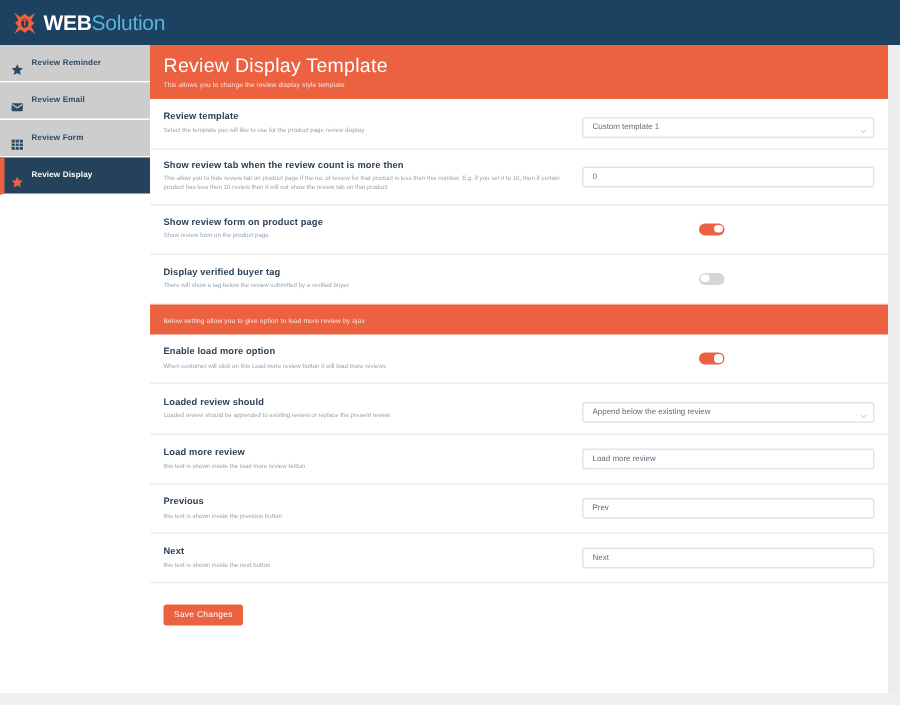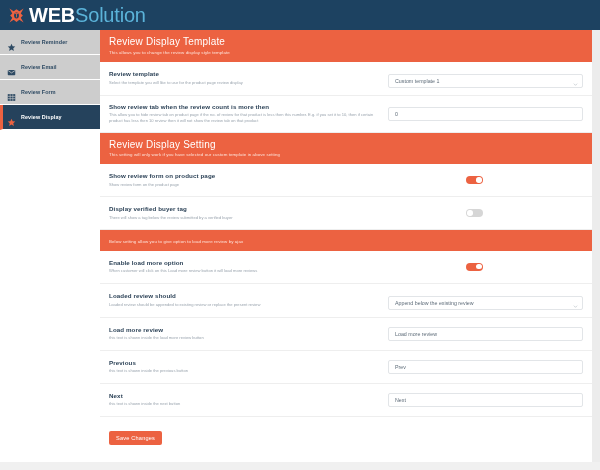--- a/index.html
+++ b/index.html
@@ -13,21 +13,21 @@
 
   
   .topbar {
     position: absolute; left: 0; top: 0; width: 600px; height: 30px;
     background: #1d4261;
     display: flex; align-items: center;
   }
   .logo-wrap { display: flex; align-items: center; padding-left: 8px; gap: 4px; }
   .logo-mark { width: 17px; height: 17px; position: relative; }
   .logo-mark svg { display: block; }
-  .logo-text { font-size: 20px; font-weight: bold; letter-spacing: -0.2px; }
+  .logo-text { font-size: 14px; font-weight: bold; letter-spacing: -0.2px; }
   .logo-web { color: #ffffff; }
   .logo-sol { color: #5bb3d9; font-weight: normal; }
 
   
   .sidebar {
     position: absolute; left: 0; top: 30px; width: 100px; height: 440px;
     background: #ffffff;
   }
   .side-item {
     position: relative;
@@ -55,21 +55,21 @@
   }
   .rail {
     position: absolute; left: 592px; top: 30px; width: 8px; height: 440px;
     background: #ececec;
   }
 
   .band {
     background: #ec6241;
     padding: 6px 9px 7px 9px;
   }
-  .band-title { color: #ffffff; font-size: 10px; font-weight: normal; letter-spacing: .2px; }
+  .band-title { color: #ffffff; font-size: 13px; font-weight: normal; letter-spacing: .2px; }
   .band-sub { color: #fde3da; font-size: 4.4px; margin-top: 2.5px; letter-spacing: .1px; }
 
   .row {
     display: flex; align-items: center;
     border-bottom: 1px solid #eeeeee;
     padding: 7px 9px;
     min-height: 33px;
   }
   .row:last-child { border-bottom: none; }
   .row-label { flex: 1 1 auto; padding-right: 8px; }
@@ -209,24 +209,20 @@
     <div class="row">
       <div class="row-label">
         <div class="row-title">Show review tab when the review count is more then</div>
         <div class="row-desc">This allow you to hide review tab on product page if the no. of review for that product is less then this number. E.g. if you set it to 10, then if certain product has less then 10 review then it will not show the review tab on that product</div>
       </div>
       <div class="row-ctrl">
         <input class="fld" type="text" value="0" style="">
       </div>
     </div>
 
-    <div class="band">
-      <div class="band-title">Review Display Setting</div>
-      <div class="band-sub">This setting will only work if you have selected our custom template in above setting</div>
-    </div>
 
     <div class="row">
       <div class="row-label">
         <div class="row-title">Show review form on product page</div>
         <div class="row-desc">Show review form on the product page</div>
       </div>
       <div class="row-ctrl">
         <div class="toggle on">
           <span class="knob"></span>
         </div>

